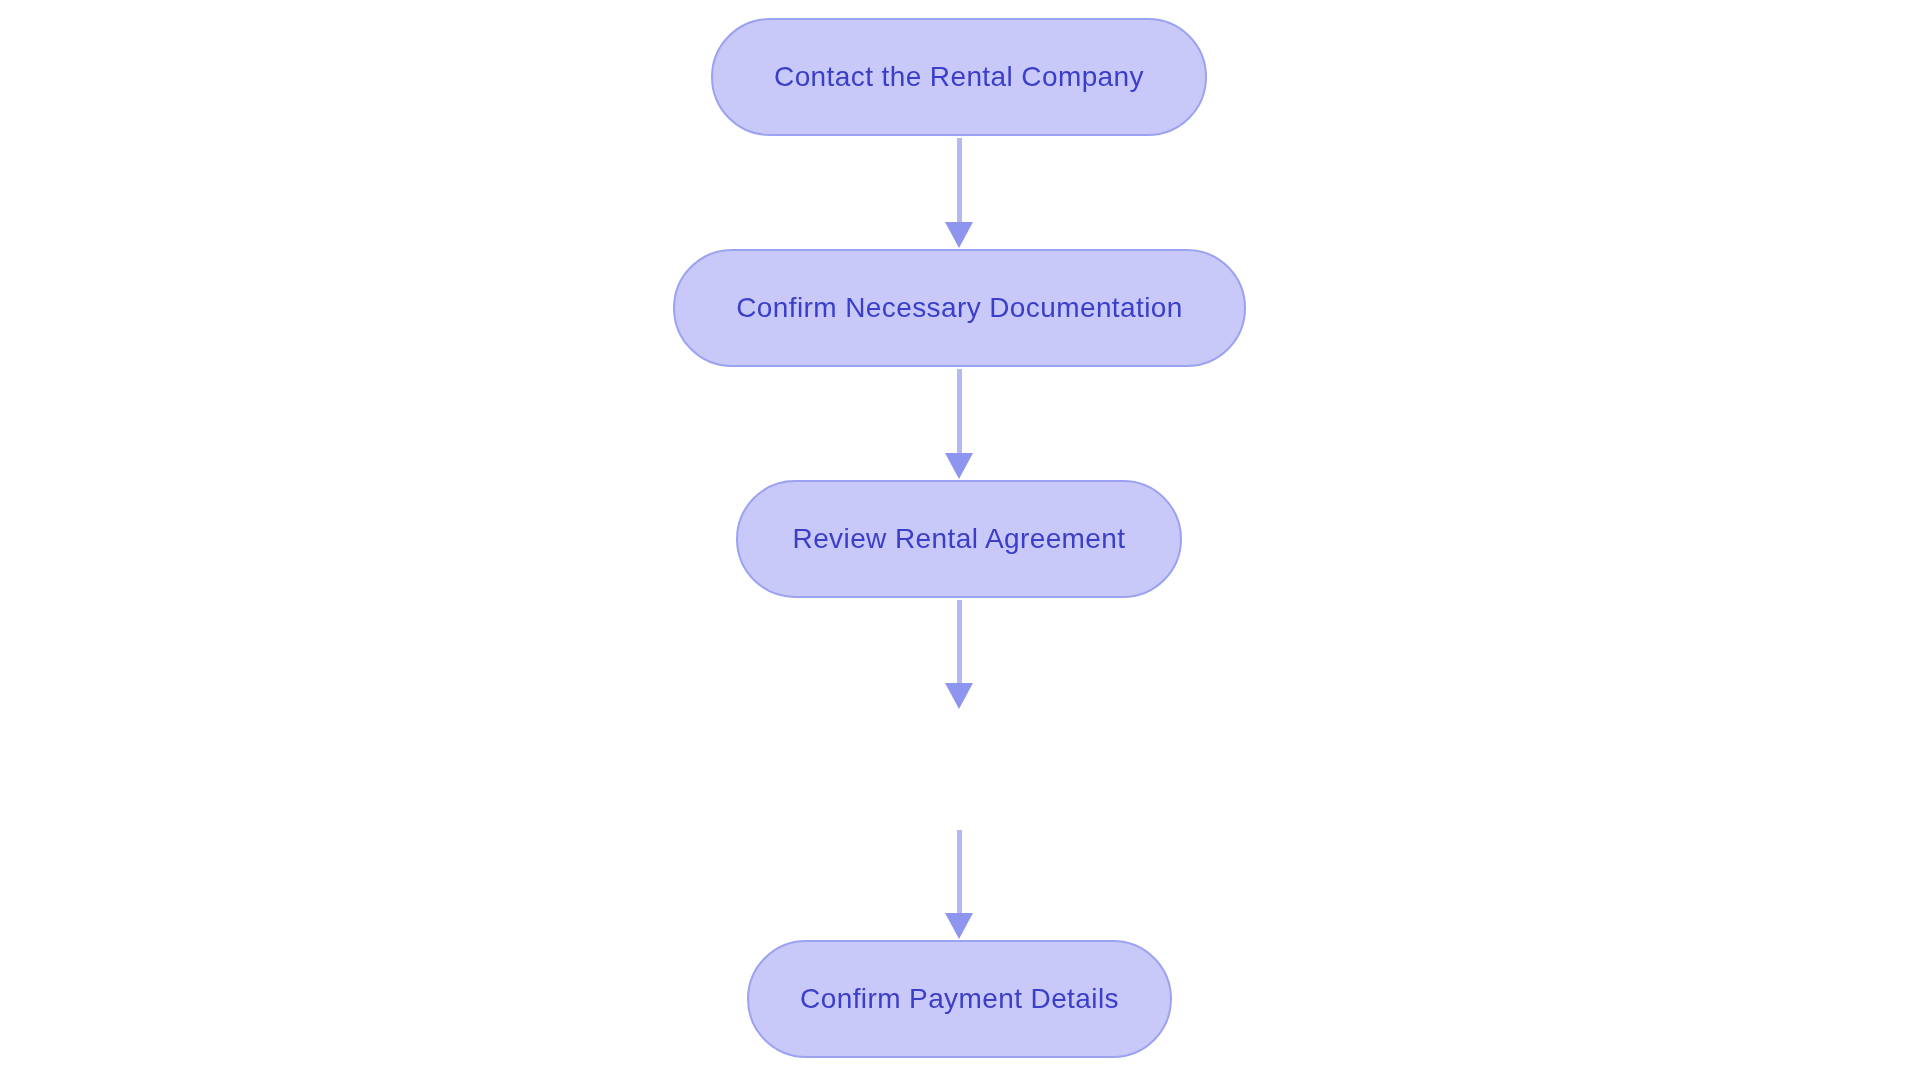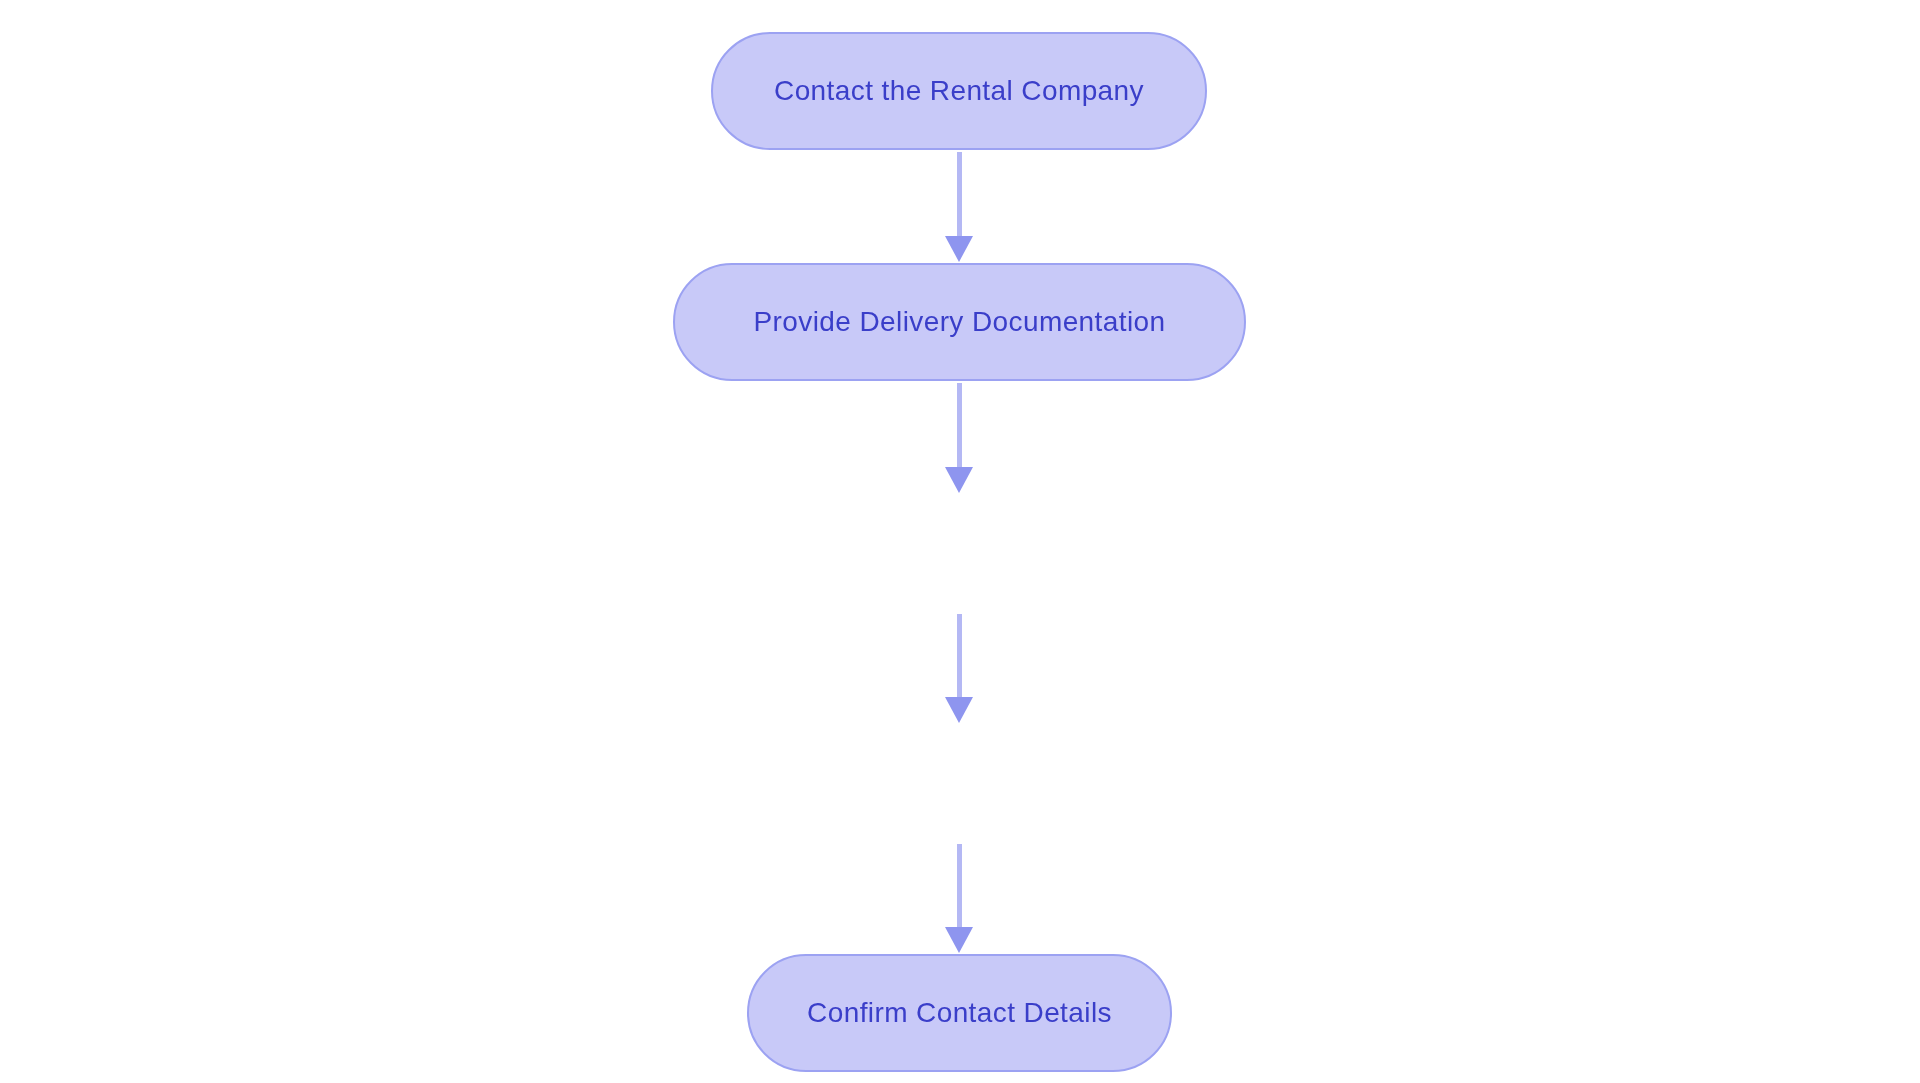--- a/index.html
+++ b/index.html
@@ -15,21 +15,20 @@
     width: 1920px;
     height: 1083px;
     background: var(--background);
     font-family: "Liberation Sans", "DejaVu Sans", sans-serif;
     overflow: hidden;
   }
   .canvas {
     position: relative;
     width: 1920px;
     height: 944px;
-    margin-top: 14px;
   }
   .flow-node {
     position: absolute;
     height: 118px;
     border: 2px solid var(--node-border);
     border-radius: 59px;
     background: var(--node-fill);
     color: var(--node-text);
     display: flex;
     align-items: center;
@@ -81,37 +80,40 @@
   <div class="flow-node node-0">
     <span>Contact the Rental Company</span>
   </div>
 
   <div class="flow-arrow arrow-0">
     <div class="arrow-line"></div>
     <div class="arrow-head"></div>
   </div>
 
   <div class="flow-node node-1">
-    <span>Provide Delivery Documentation</span>
+    <span>Confirm Necessary Documentation</span>
   </div>
 
   <div class="flow-arrow arrow-1">
     <div class="arrow-line"></div>
     <div class="arrow-head"></div>
   </div>
 
+  <div class="flow-node node-2">
+    <span>Review Rental Agreement</span>
+  </div>
 
   <div class="flow-arrow arrow-2">
     <div class="arrow-line"></div>
     <div class="arrow-head"></div>
   </div>
 
 
   <div class="flow-arrow arrow-3">
     <div class="arrow-line"></div>
     <div class="arrow-head"></div>
   </div>
 
   <div class="flow-node node-4">
-    <span>Confirm Contact Details</span>
+    <span>Confirm Payment Details</span>
   </div>
 
 </div>
 
 </body></html>

